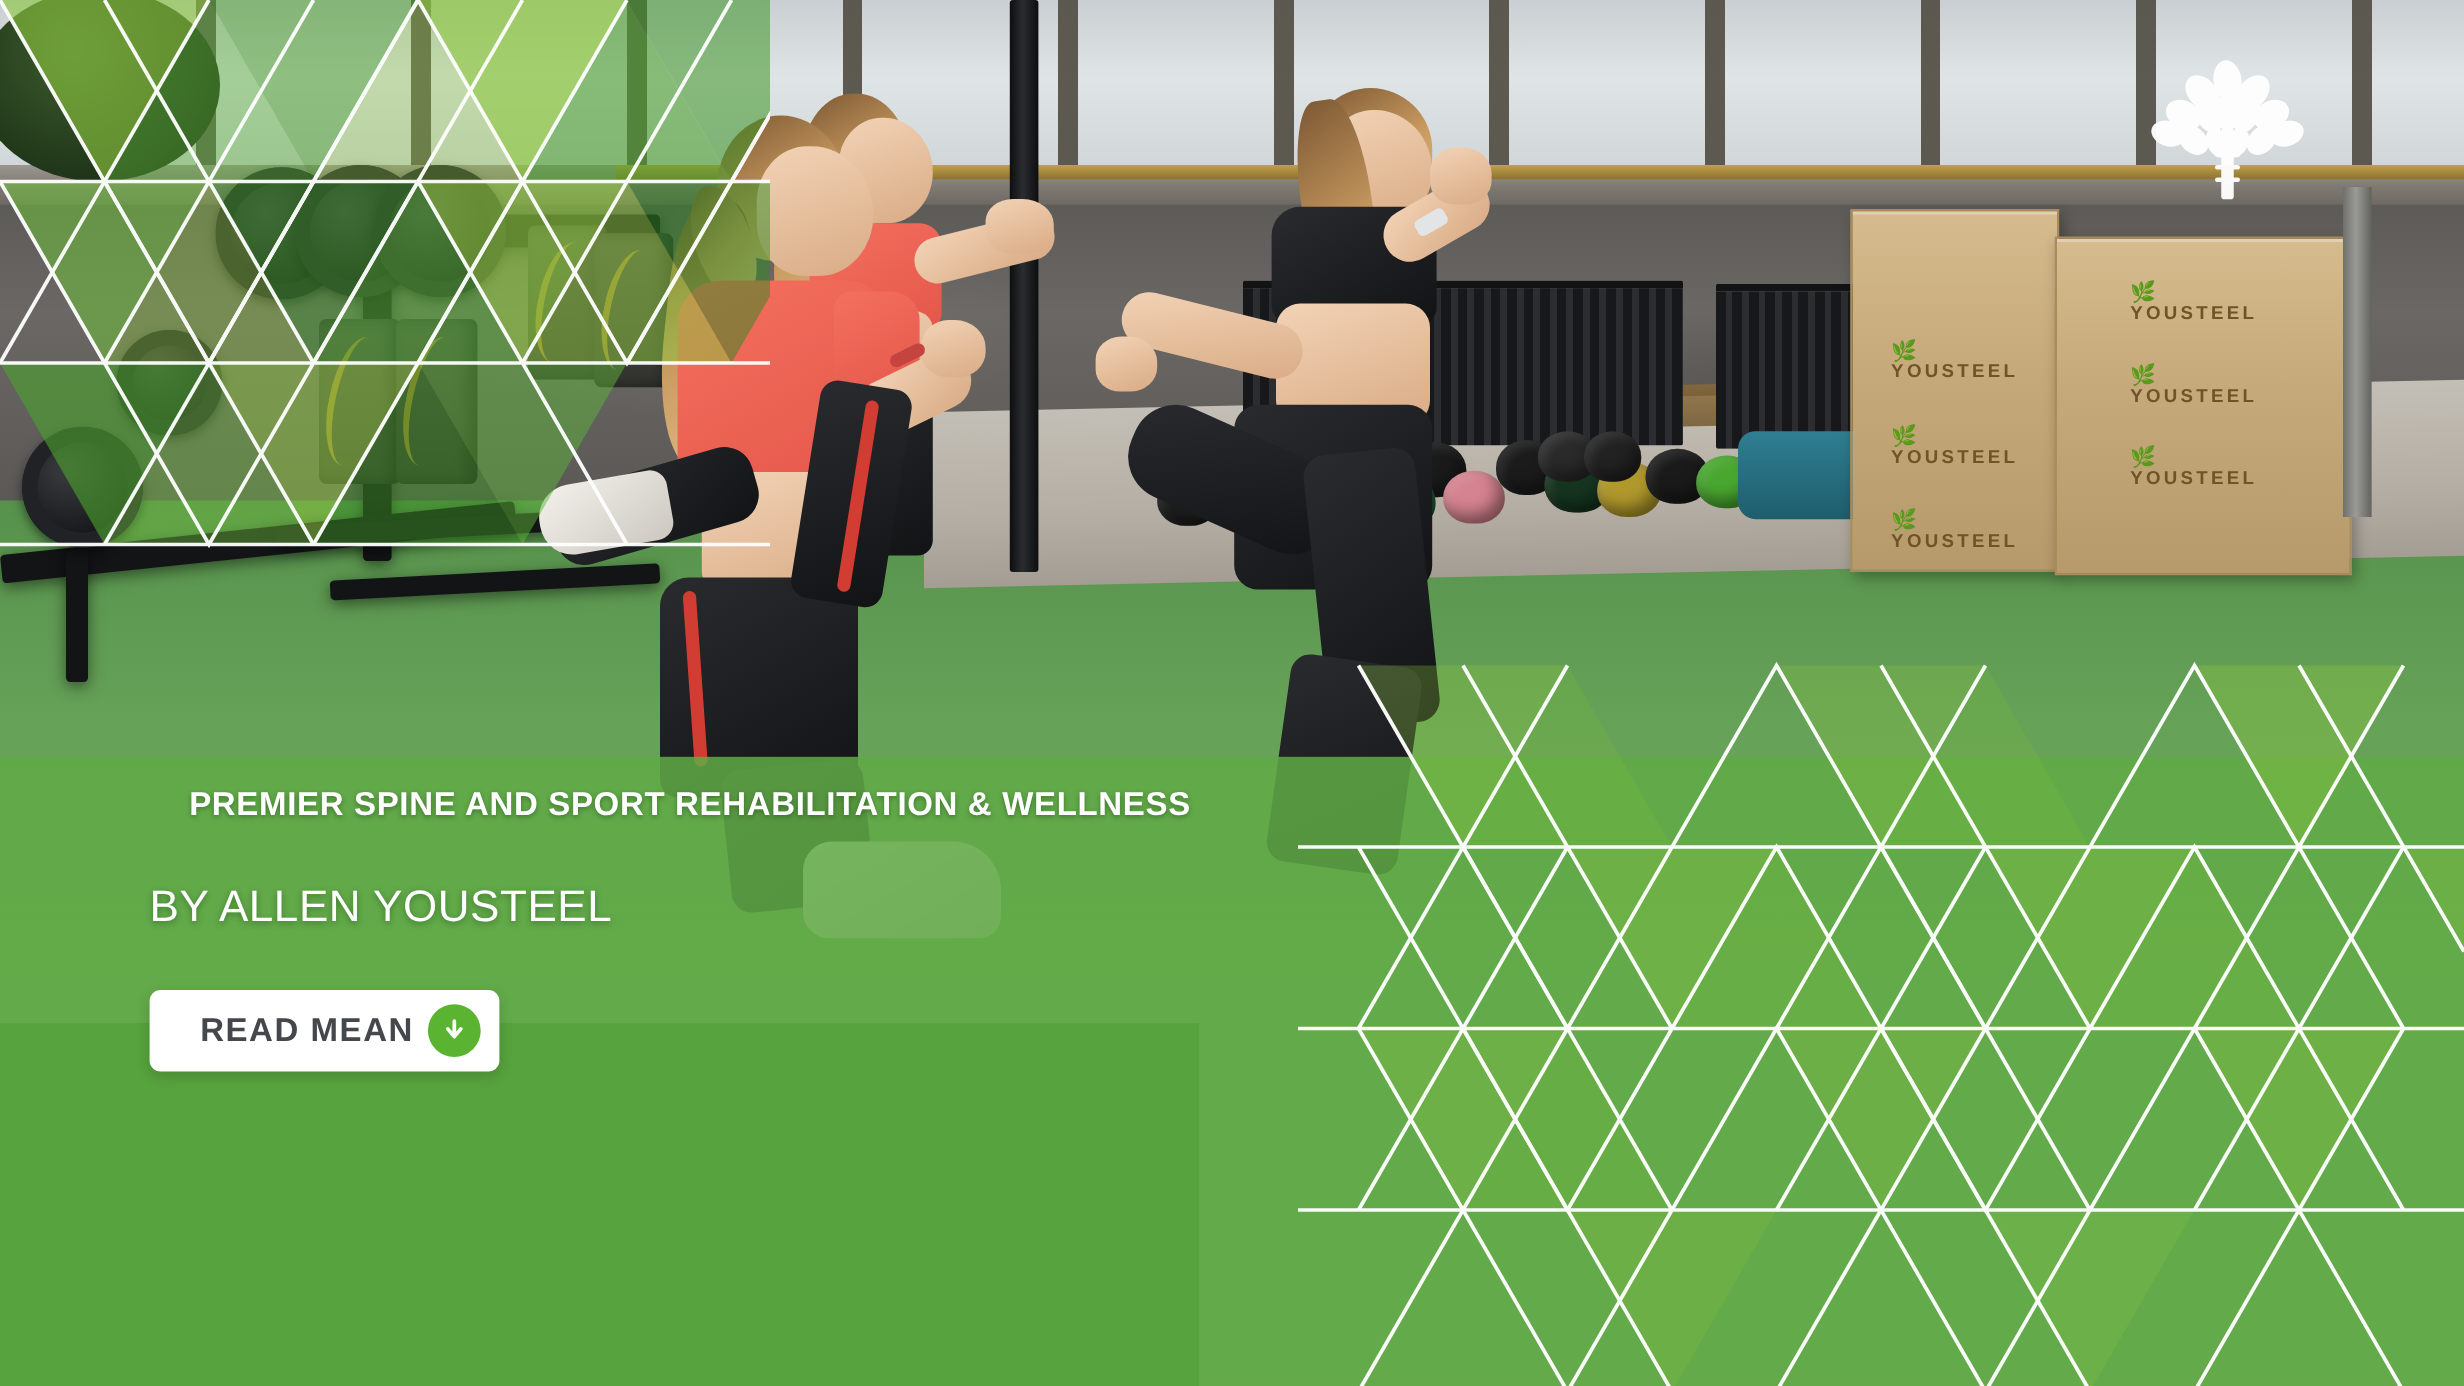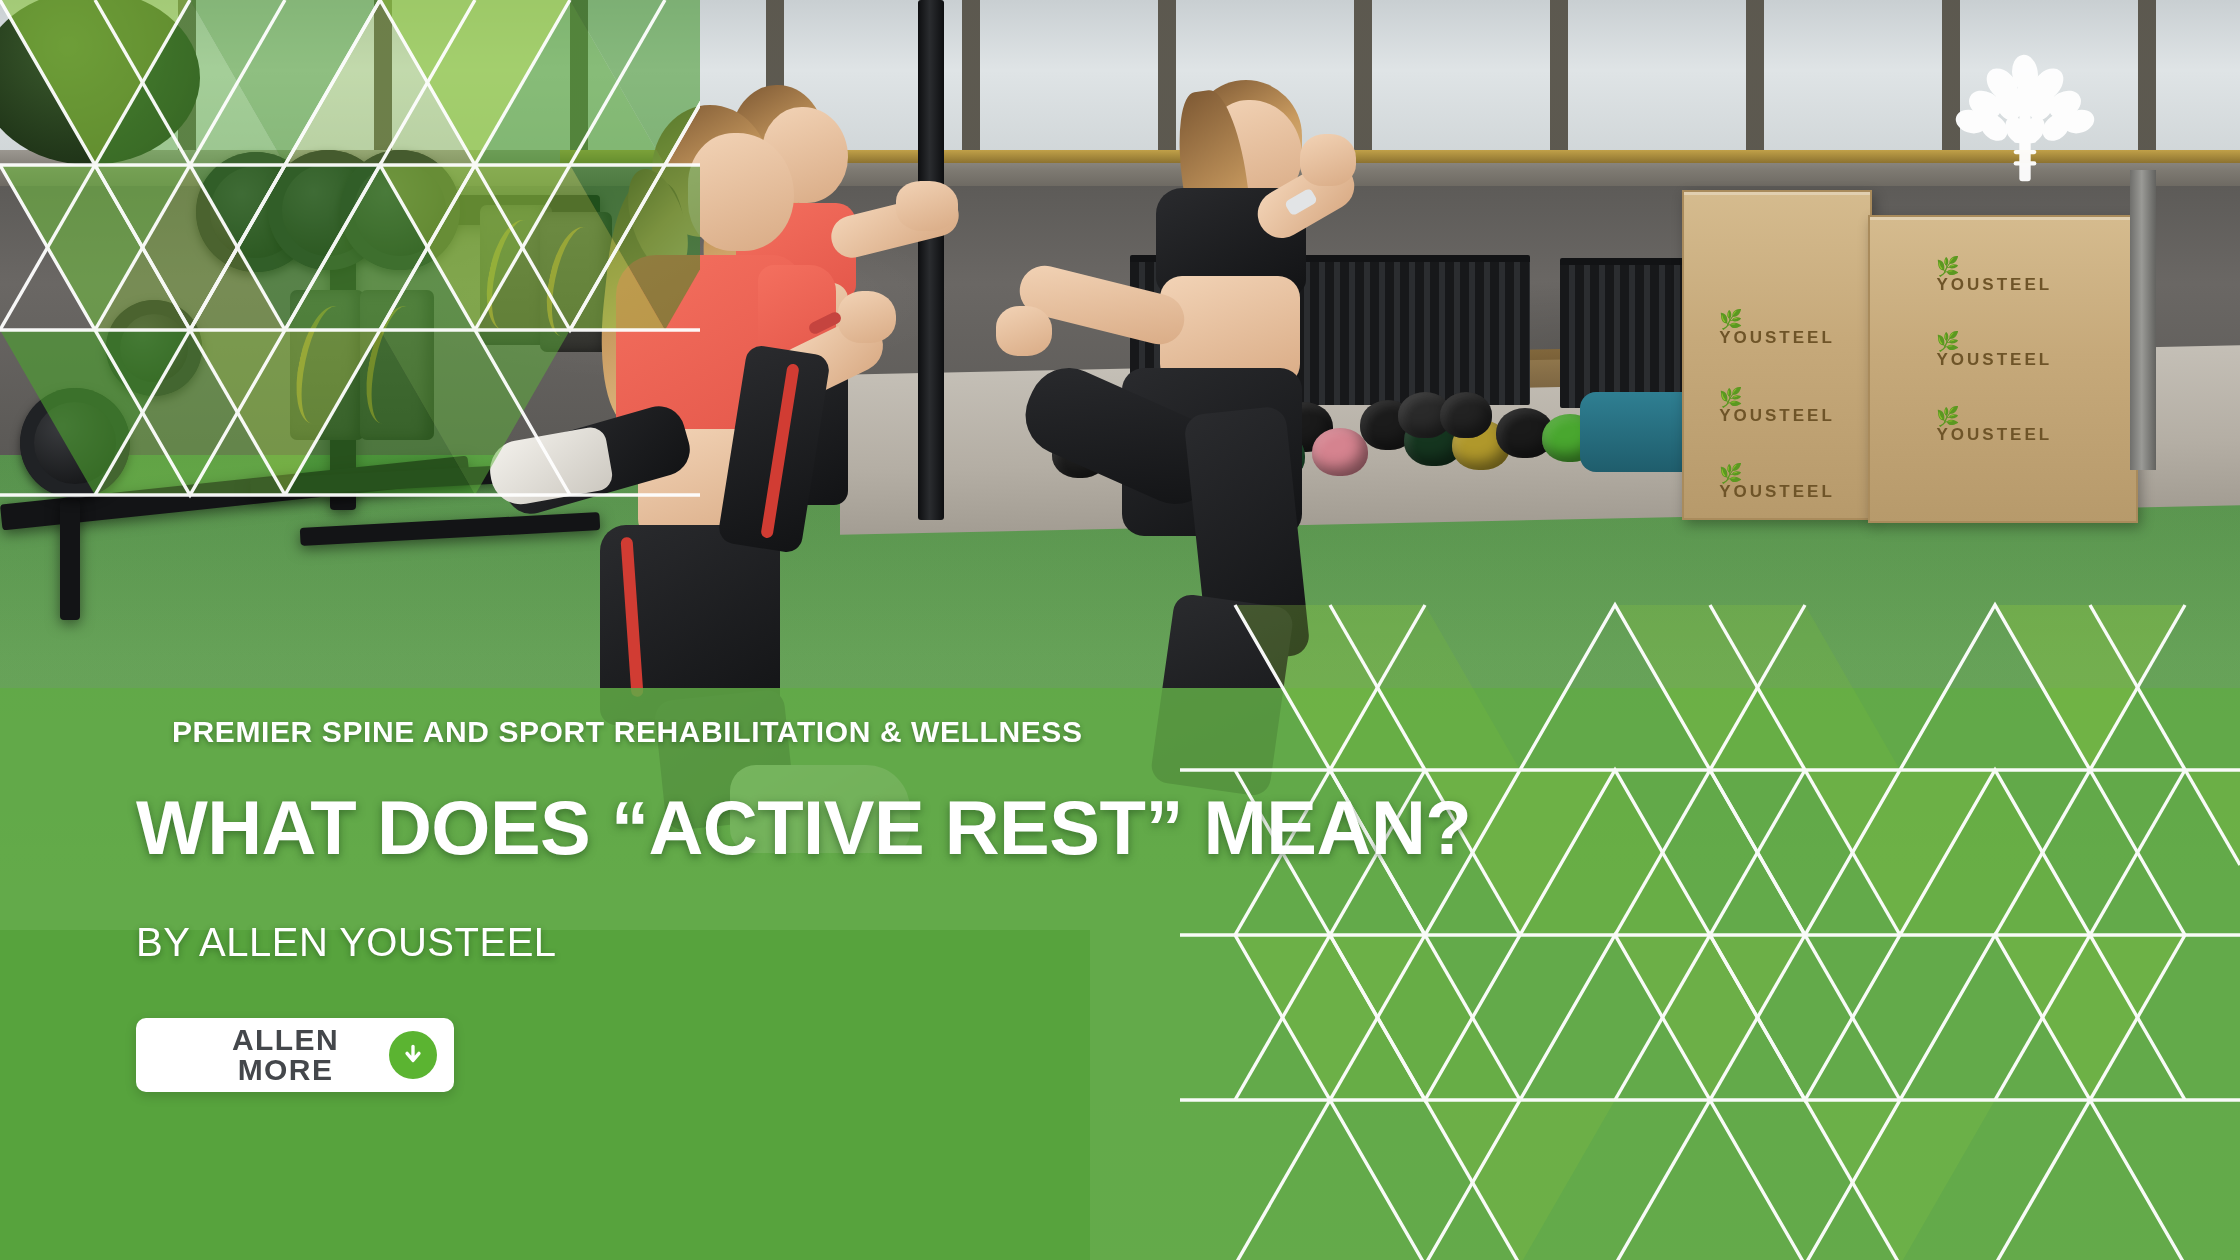--- a/index.html
+++ b/index.html
@@ -445,26 +445,25 @@
         <rect x="42" y="76" width="16" height="3" rx="1.5"></rect>
         <rect x="42" y="84" width="16" height="3" rx="1.5"></rect>
       </g>
     </g>
   </svg>
 
   <div class="content">
 
     <div class="eyebrow">PREMIER SPINE AND SPORT REHABILITATION &amp; WELLNESS</div>
 
-    <h1 class="headline">WHAT DOES “ACTIVE REST” MEAN?</h1>
 
     <div class="byline">BY ALLEN YOUSTEEL</div>
 
     <button class="readmore">
-      <span class="readmore-label">ALLEN MORE</span>
+      <span class="readmore-label">READ MEAN</span>
       <span class="arrow-circle">
         <svg width="26" height="26" viewBox="0 0 24 24" aria-hidden="true">
           <path d="M12 4 L12 15 M12 17 L6.5 10.5 M12 17 L17.5 10.5" stroke="#ffffff" stroke-width="3.1" stroke-linecap="round" stroke-linejoin="round" fill="none"></path>
         </svg>
       </span>
     </button>
   </div>
 
 </div>
 

